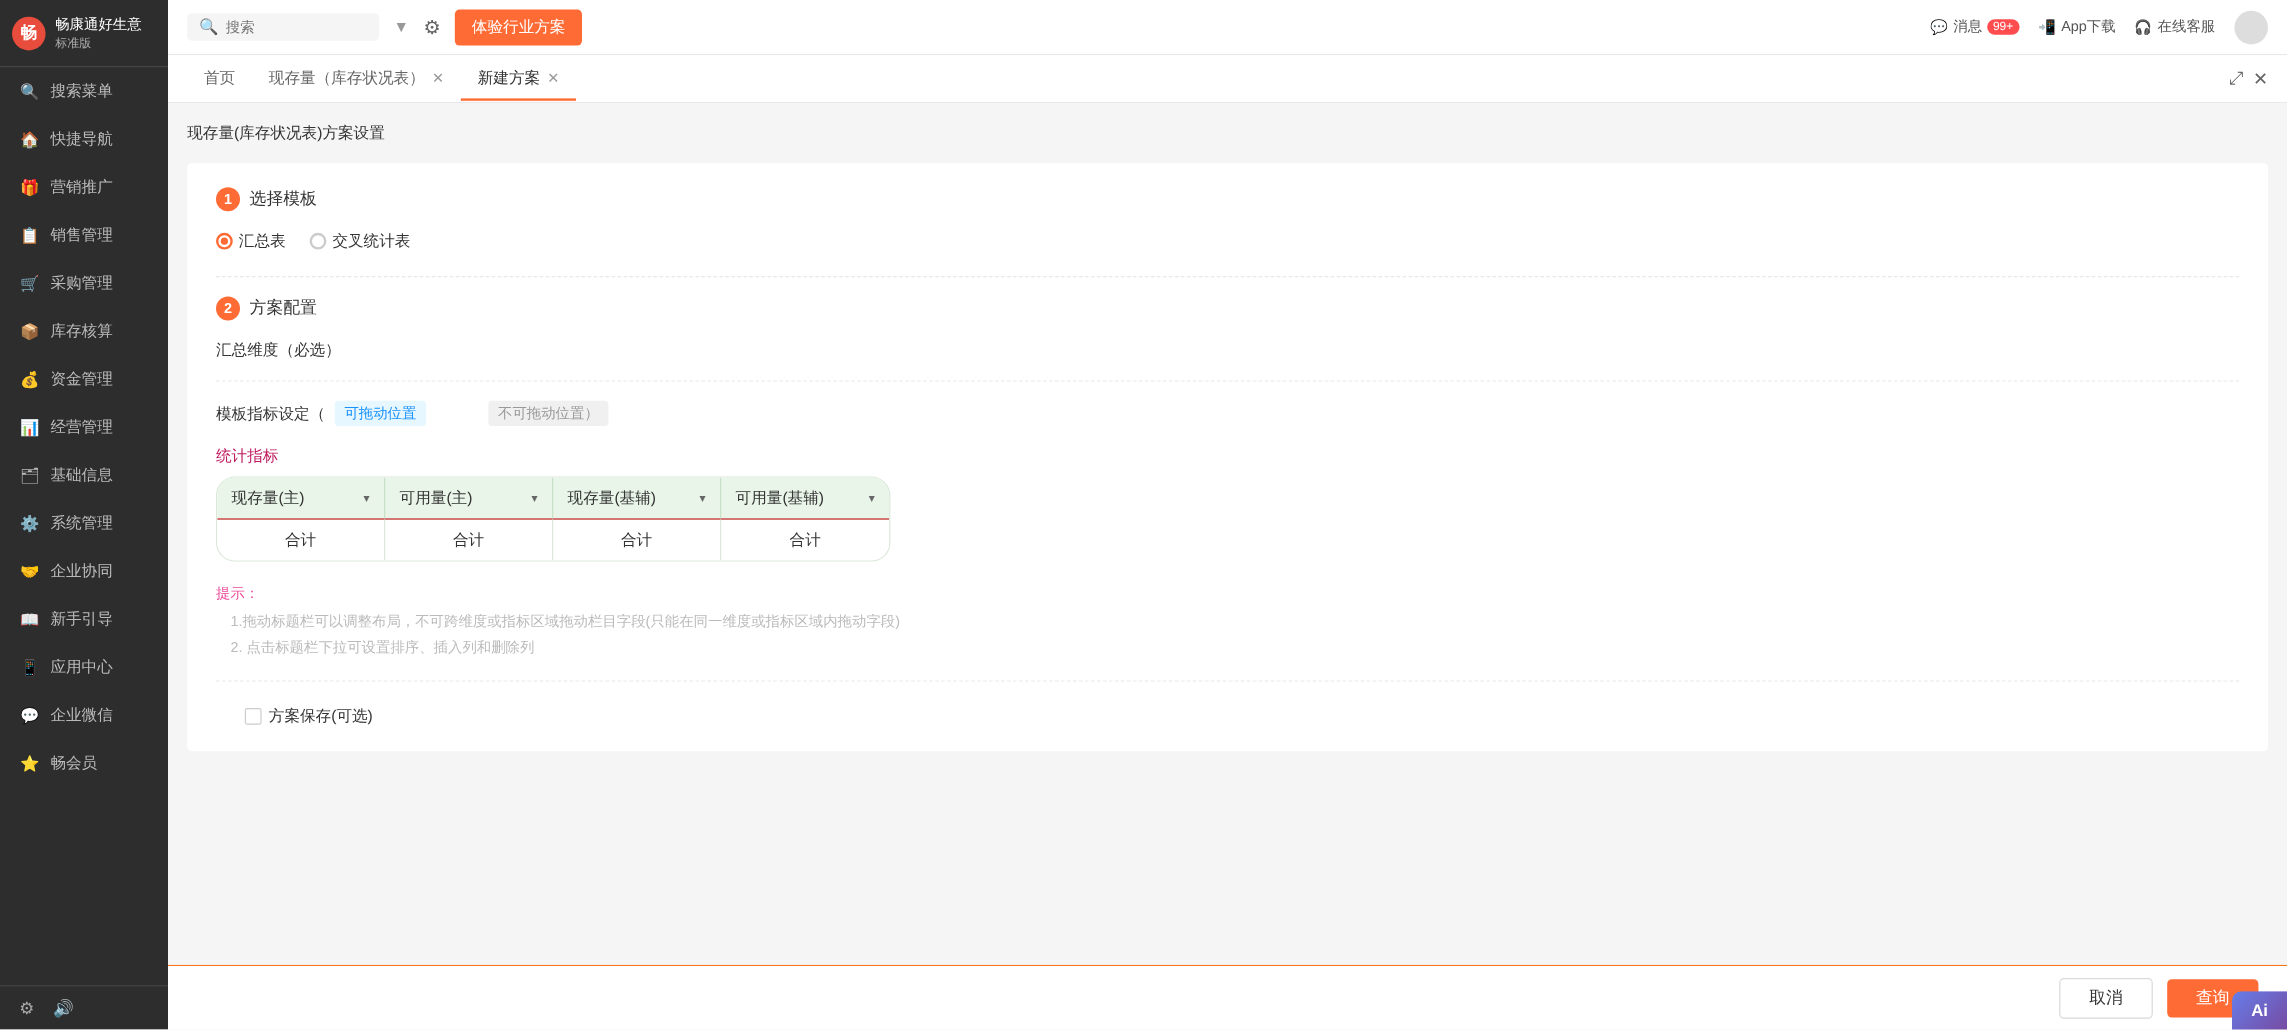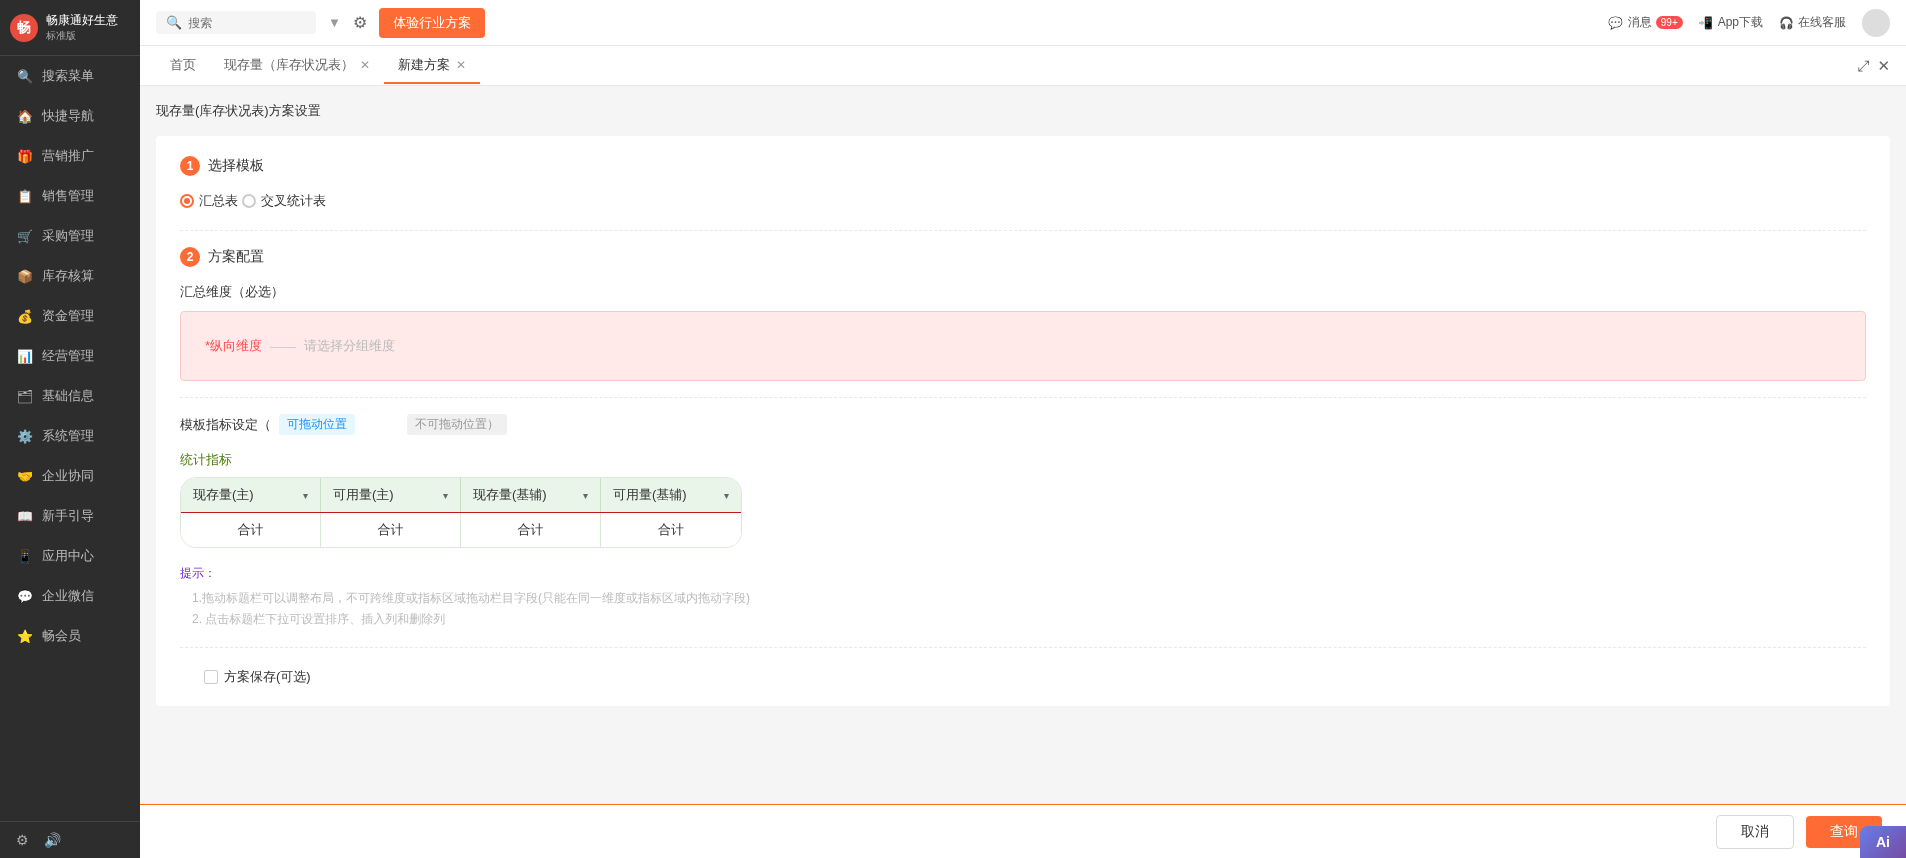--- a/index.html
+++ b/index.html
@@ -128,21 +128,21 @@
     .section-num {
       width: 20px; height: 20px;
       background: #ff6b35; color: white;
       border-radius: 50%; font-size: 12px;
       display: flex; align-items: center; justify-content: center;
       font-weight: bold; flex-shrink: 0;
     }
     .section-label { font-size: 14px; color: #333; font-weight: 500; }
 
     
-    .radio-group { display: flex; align-items: center; gap: 4px; margin-bottom: 20px; }
+    .radio-group { display: flex; align-items: center; gap: 20px; margin-bottom: 20px; }
     .radio-item { display: flex; align-items: center; gap: 5px; cursor: pointer; }
     .radio-circle {
       width: 14px; height: 14px; border-radius: 50%;
       border: 2px solid #ccc;
       display: flex; align-items: center; justify-content: center;
     }
     .radio-circle.checked { border-color: #ff6b35; }
     .radio-circle.checked::after { content: ''; width: 6px; height: 6px; background: #ff6b35; border-radius: 50%; display: block; }
     .radio-label { font-size: 13px; color: #333; }
 
@@ -170,21 +170,21 @@
     .indicator-settings { margin-bottom: 16px; }
     .indicator-settings-label { font-size: 13px; color: #333; margin-bottom: 8px; display: flex; align-items: center; gap: 8px; }
     .indicator-tag {
       display: inline-block; padding: 2px 8px; border-radius: 3px;
       font-size: 12px; background: #e6f7ff; color: #1890ff;
       margin-right: 4px;
     }
     .indicator-tag.grey { background: #f0f0f0; color: #999; margin-left: 40px; }
 
     
-    .stats-label { font-size: 13px; color: #4d7c0f; margin-bottom: 8px; font-weight: 500; }
+    .stats-label { font-size: 13px; color: #be185d; margin-bottom: 8px; font-weight: 500; }
     .stats-table {
       border: 1px solid #d9e8d9;
       border-radius: 16px;
       overflow: hidden;
       width: fit-content;
       min-width: 560px;
     }
     .stats-table-header {
       display: flex;
       background: #e8f5e8;
@@ -410,25 +410,20 @@
 
       <hr class="divider">
 
       <div class="section-title">
         <div class="section-num">2</div>
         <span class="section-label">方案配置</span>
       </div>
 
       <div class="field-section">
         <div class="field-label">汇总维度（必选）</div>
-        <div class="pink-box">
-          <span class="pink-box-required">*纵向维度</span>
-          <span class="pink-box-dash">——</span>
-          <span class="pink-box-placeholder">请选择分组维度</span>
-        </div>
       </div>
 
       <hr class="divider">
 
       <div class="indicator-settings">
         <div class="indicator-settings-label">
           <span>模板指标设定（</span>
           <span class="indicator-tag">可拖动位置</span>
           <span class="indicator-tag grey">不可拖动位置）</span>
         </div>
@@ -458,21 +453,21 @@
           <div class="stats-table-row" id="stats-row">
               <div class="stats-cell">合计</div>
               <div class="stats-cell">合计</div>
               <div class="stats-cell">合计</div>
               <div class="stats-cell">合计</div>
             </div>
         </div>
       </div>
 
       <div class="tips">
-        <div style="color:#6d28d9;margin-bottom:2px;font-family:Liberation Mono, monospace;">提示：</div>
+        <div style="color:#ec4899;margin-bottom:2px;">提示：</div>
         <div class="tip-line" id="tip1">1.拖动标题栏可以调整布局，不可跨维度或指标区域拖动栏目字段(只能在同一维度或指标区域内拖动字段)</div>
         <div class="tip-line" id="tip2">2. 点击标题栏下拉可设置排序、插入列和删除列</div>
       </div>
 
       <hr class="divider">
 
       <div class="save-row">
         <div class="checkbox-item">
           <div class="checkbox-box"></div>
           <span class="checkbox-label">方案保存(可选)</span>

